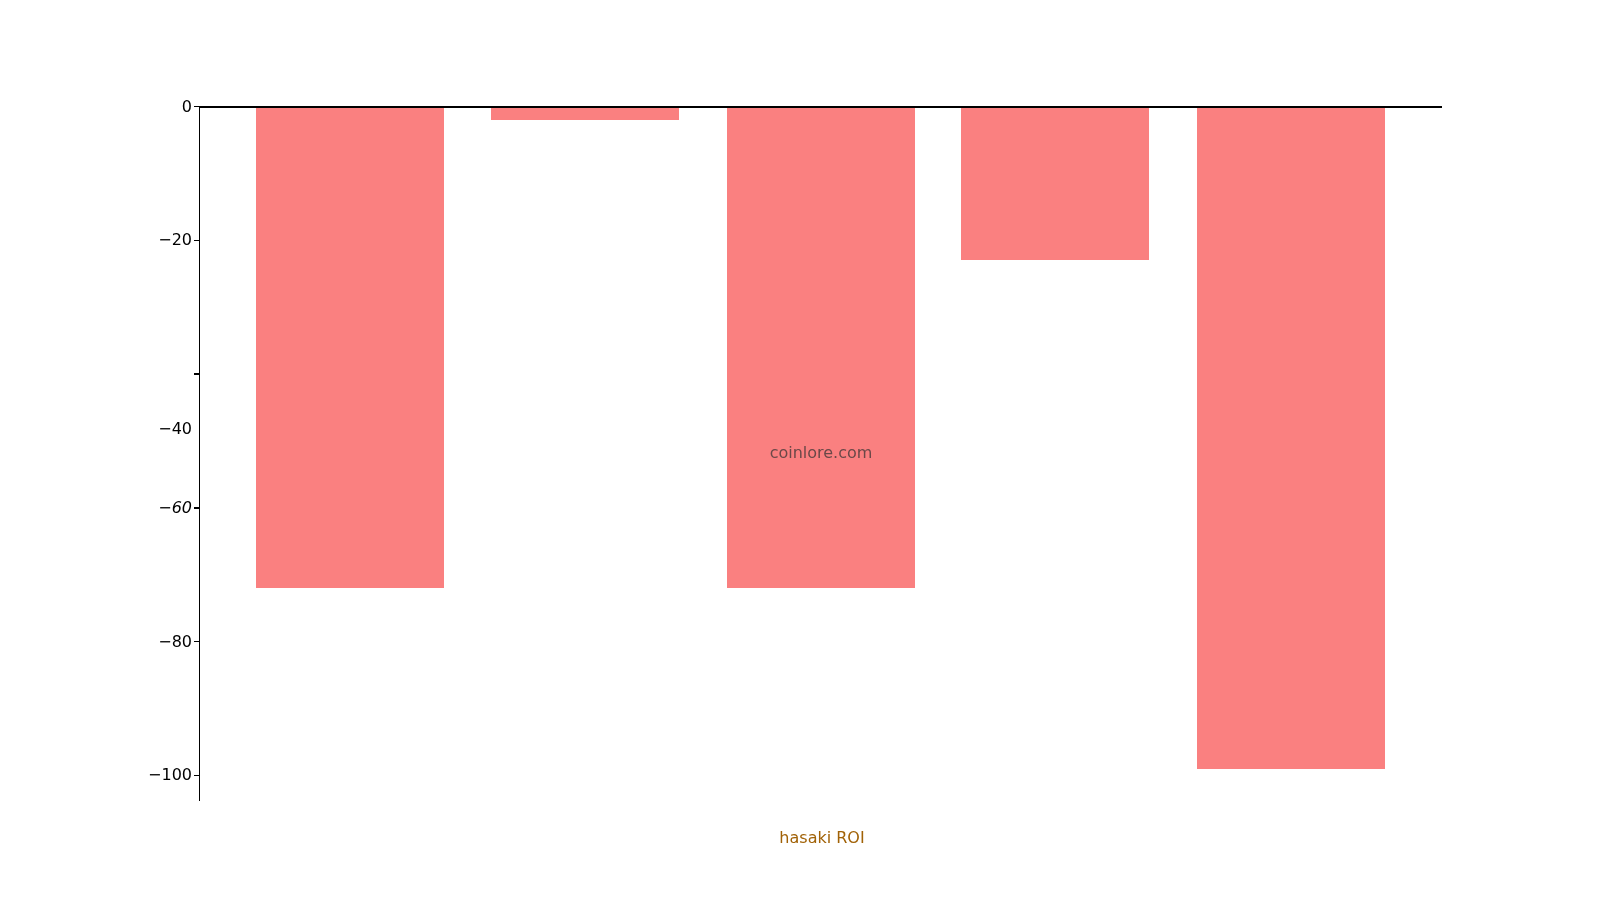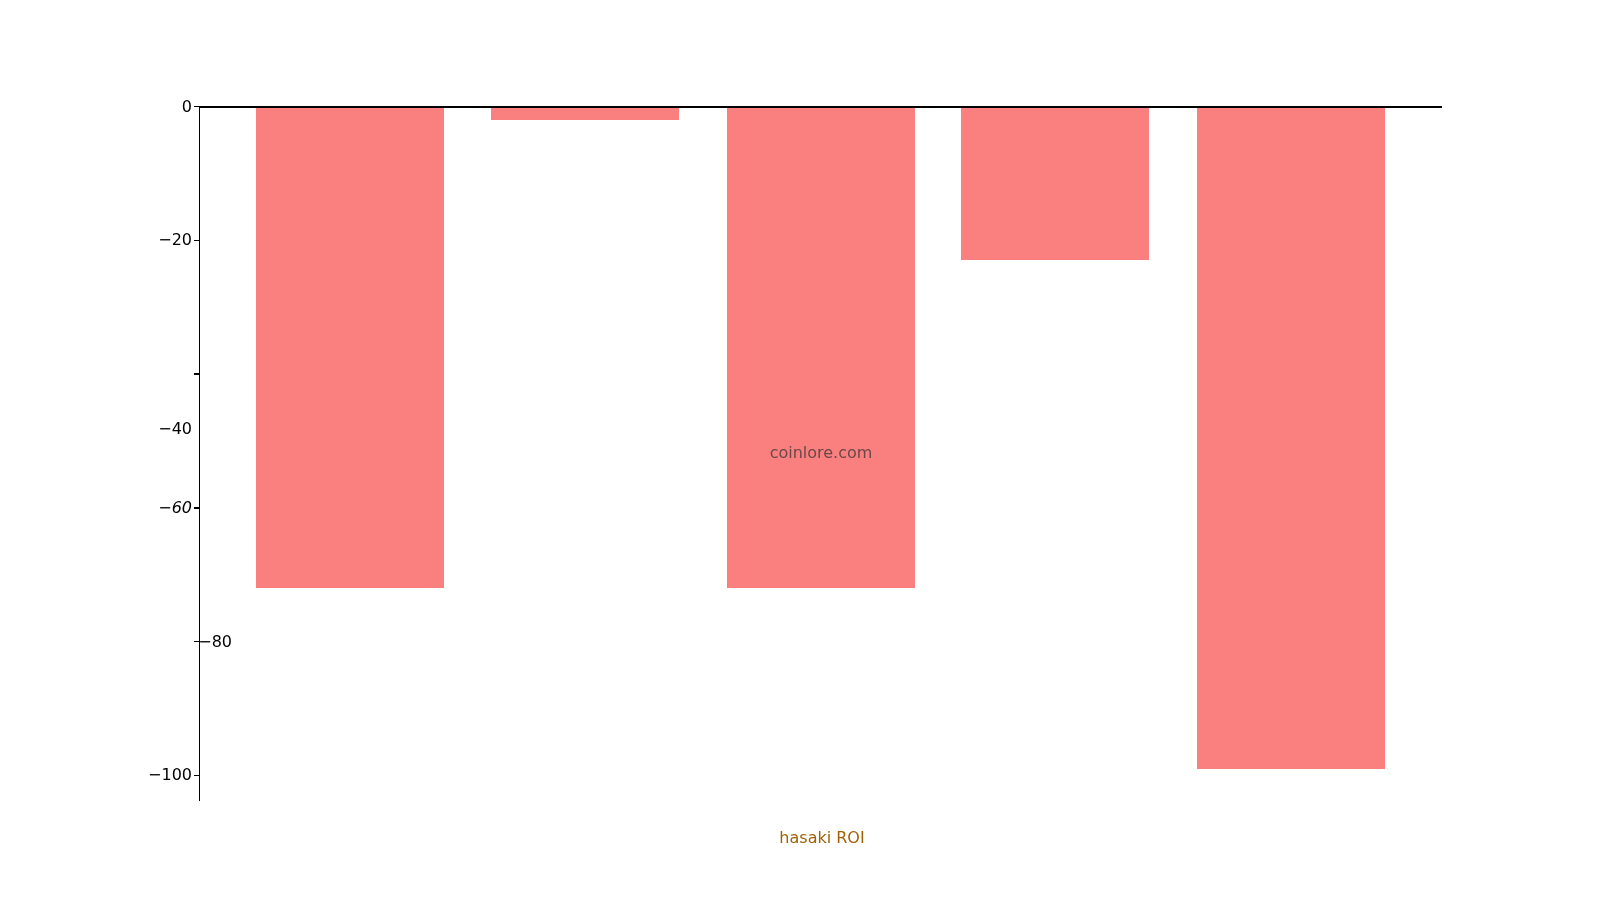--- a/index.html
+++ b/index.html
@@ -95,19 +95,19 @@
   <div id="yticks">
       <div class="ytick-mark" style="top: 105.75px;"></div>
       <div class="ytick-label" style="top: 96.5px;">0</div>
       <div class="ytick-mark" style="top: 239.53px;"></div>
       <div class="ytick-label" style="top: 230.28px;">−20</div>
       <div class="ytick-mark" style="top: 373.31px;"></div>
       <div class="ytick-label" style="top: 386px; margin-top: 33px;">−40</div>
       <div class="ytick-mark" style="top: 507.09px;"></div>
       <div class="ytick-label" style="top: 497.84px; font-style: italic;">−60</div>
       <div class="ytick-mark" style="top: 640.87px;"></div>
-      <div class="ytick-label" style="top: 631.62px; padding-left: 40px;">−80</div>
+      <div class="ytick-label" style="top: 631.62px;">−80</div>
       <div class="ytick-mark" style="top: 774.65px;"></div>
       <div class="ytick-label" style="top: 765.4px;">−100</div>
     </div>
   <div class="watermark">coinlore.com</div>
   <div class="xlabel">hasaki ROI</div>
 </div>
 
 </body></html>

